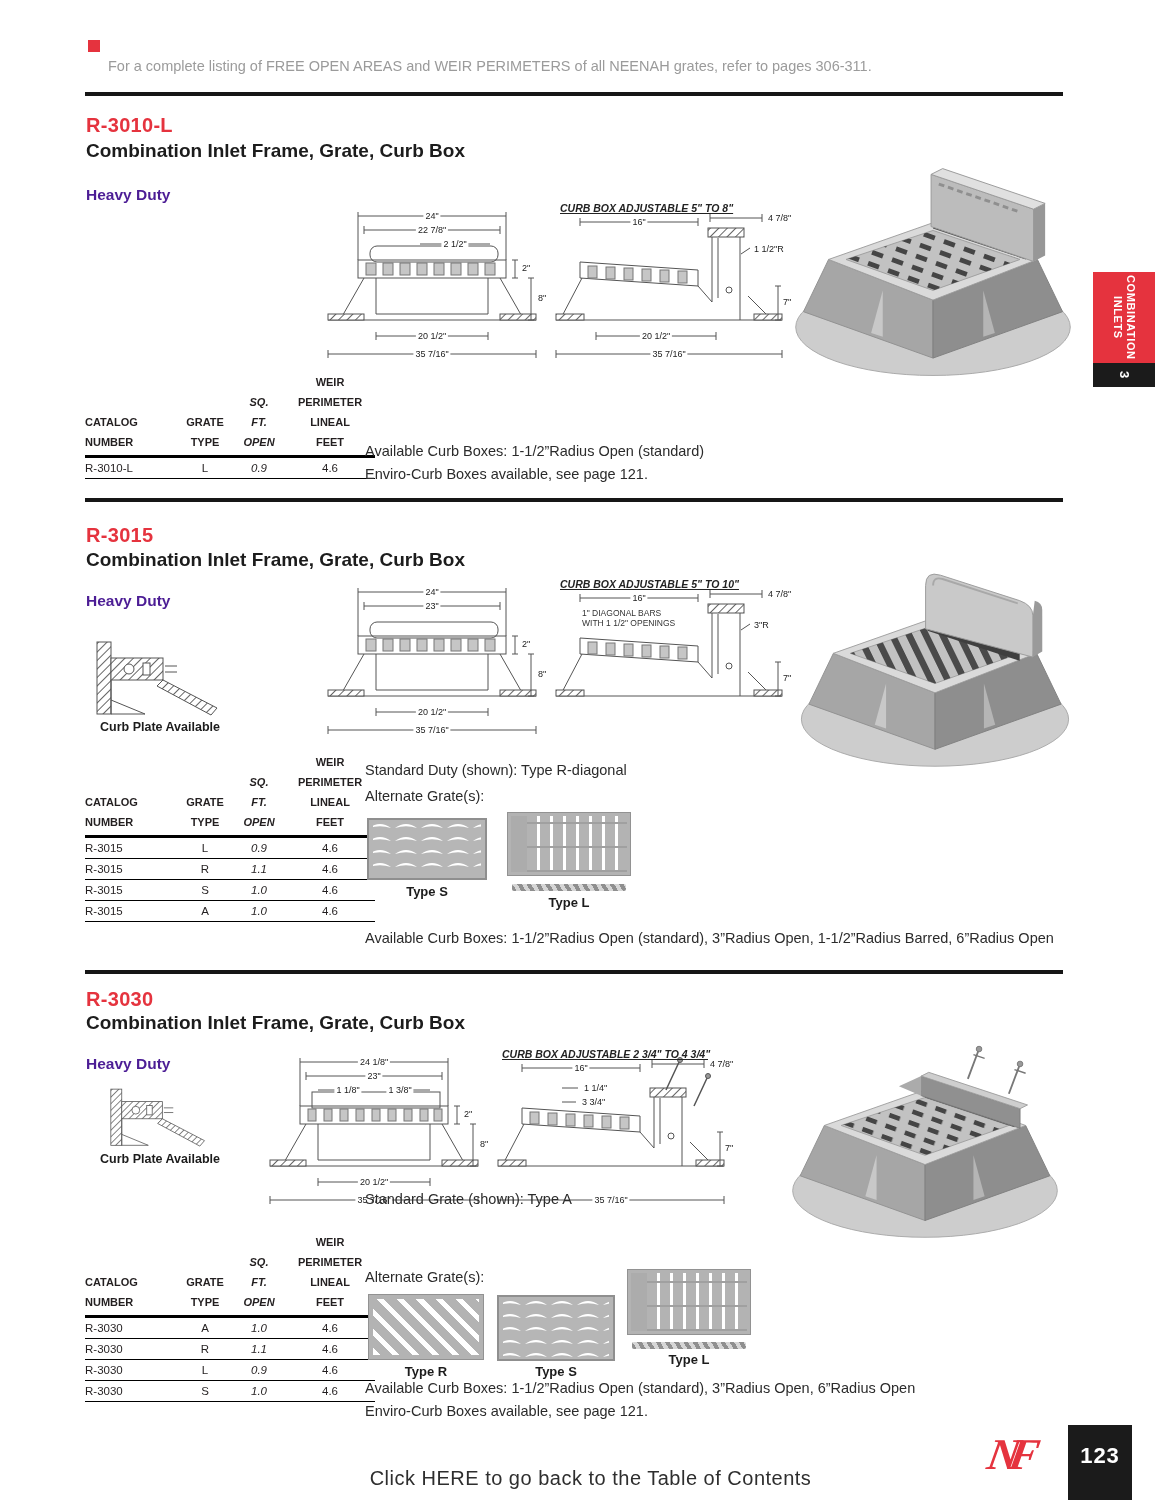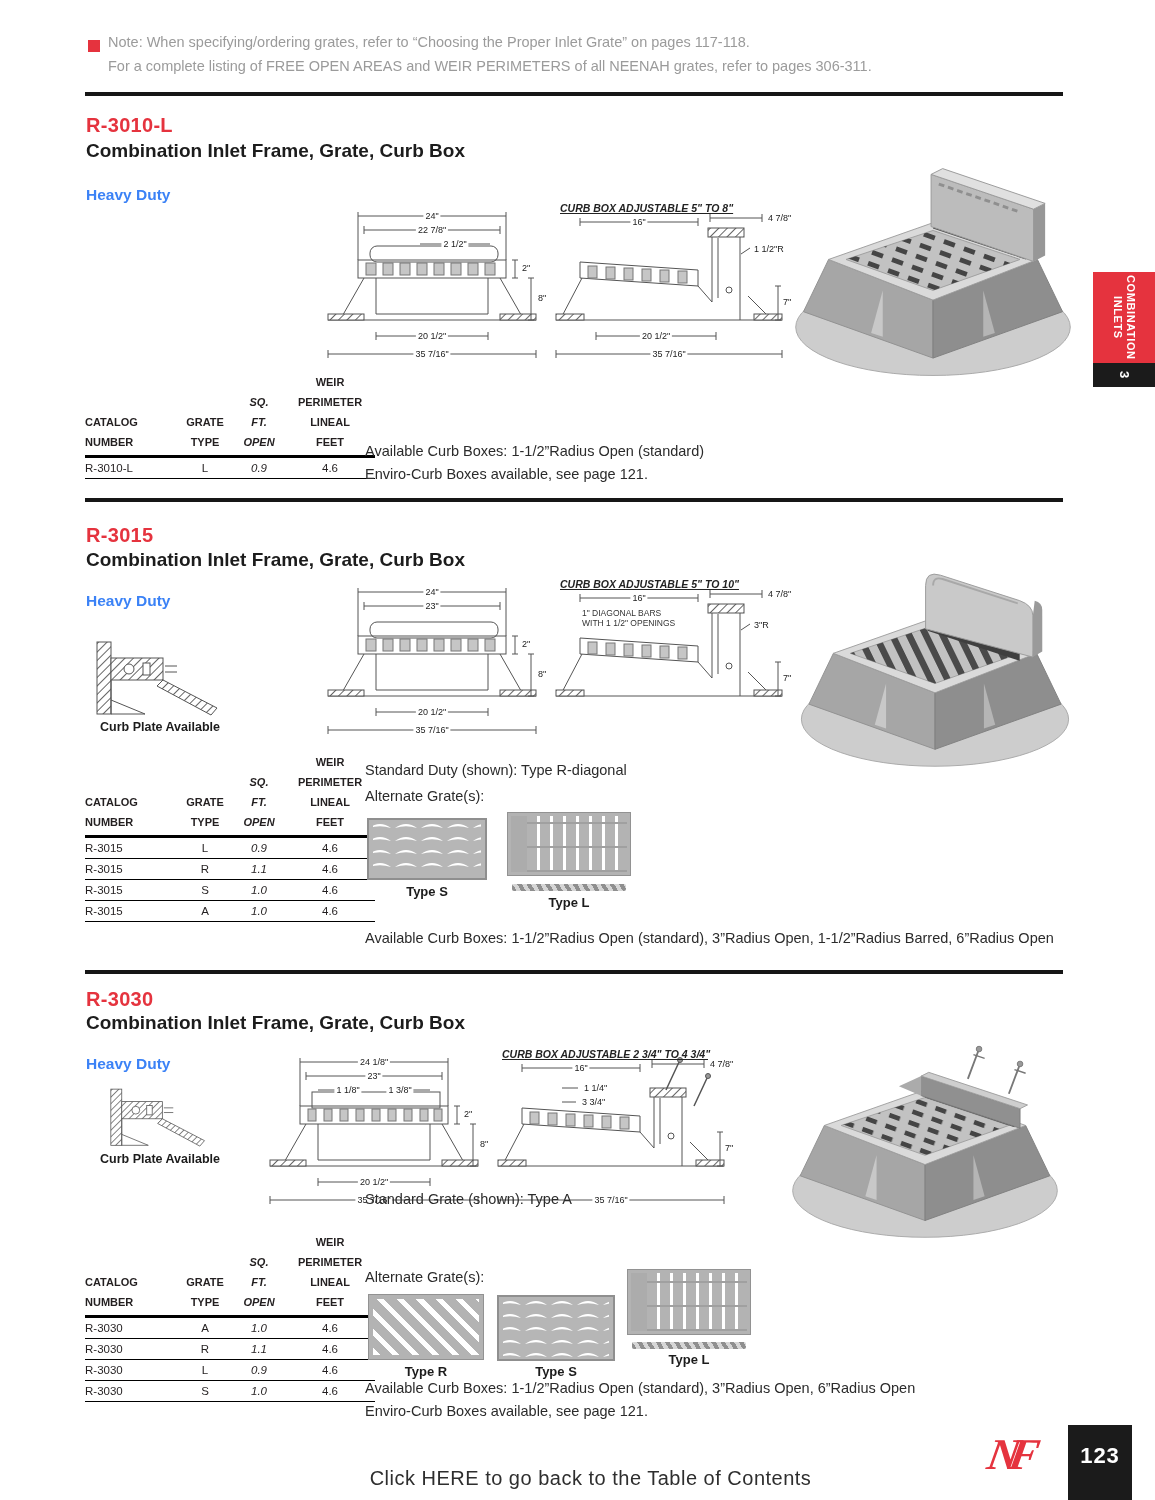--- a/index.html
+++ b/index.html
@@ -4,21 +4,21 @@
 <style>
   html,body{margin:0;padding:0;background:#e8e8e8;}
   #page{position:relative;width:1155px;height:1500px;background:#ffffff;
         font-family:"Liberation Sans",sans-serif;color:#231f20;overflow:hidden;margin:0 auto;}
   .abs{position:absolute;}
   .rule{position:absolute;background:#161616;height:4px;}
   .note-sq{position:absolute;width:12px;height:12px;background:#e5333e;}
   .note-text{position:absolute;font-size:14.5px;color:#9b9b9b;white-space:nowrap;}
   .sec-id{position:absolute;font-size:20px;font-weight:bold;color:#e5333e;letter-spacing:.3px;}
   .sec-title{position:absolute;font-size:19px;font-weight:bold;color:#1c1c1c;}
-  .duty{position:absolute;font-size:15.5px;font-weight:bold;color:#3b82f6;}
+  .duty{position:absolute;font-size:15.5px;font-weight:bold;color:#4c1d95;}
   .body-text{position:absolute;font-size:14.5px;color:#2b2b2b;white-space:nowrap;}
   .drawing{position:absolute;width:470px;height:170px;}
   .drawing svg{position:absolute;left:0;top:0;}
   .dim{position:absolute;font-size:9px;color:#222;background:#fff;padding:0 2px;white-space:nowrap;line-height:10px;}
   .cx{transform:translateX(-50%);}
   .curbnote{position:absolute;font-size:10.5px;font-weight:bold;font-style:italic;
             text-decoration:underline;color:#222;white-space:nowrap;}
   .diagnote{position:absolute;font-size:8.5px;color:#333;white-space:pre-line;line-height:10px;background:#fff;}
   .tbl{position:absolute;}
   .thead{display:flex;align-items:flex-end;border-bottom:3px solid #000;padding-bottom:3px;}
@@ -70,21 +70,20 @@
       <pattern id="slotsA" width="22" height="12" patternUnits="userSpaceOnUse" patternTransform="rotate(20)">
         <rect x="2" y="3" width="12" height="5" fill="#454545"></rect>
       </pattern>
       <pattern id="slotsDiag" width="16" height="16" patternUnits="userSpaceOnUse" patternTransform="rotate(64)">
         <rect x="0" y="0" width="16" height="7" fill="#4a4a4a"></rect>
       </pattern>
     </defs>
   </svg>
 
   <div class="note-sq" style="left:88px;top:40px"></div>
-  <div class="note-text" style="left:108px;top:34px">Note: When specifying/ordering grates, refer to “Choosing the Proper Inlet Grate” on pages 117-118.</div>
   <div class="note-text" style="left:108px;top:58px">For a complete listing of FREE OPEN AREAS and WEIR PERIMETERS of all NEENAH grates, refer to pages 306-311.</div>
   <div class="rule" style="left:85px;top:92px;width:978px"></div>
 
   <div class="sidetab-red" style="left:1093px;top:272px;width:62px;height:91px">
     <span>COMBINATION
 INLETS</span>
   </div>
   <div class="sidetab-blk" style="left:1093px;top:363px;width:62px;height:24px">
     <span>3</span>
   </div>

